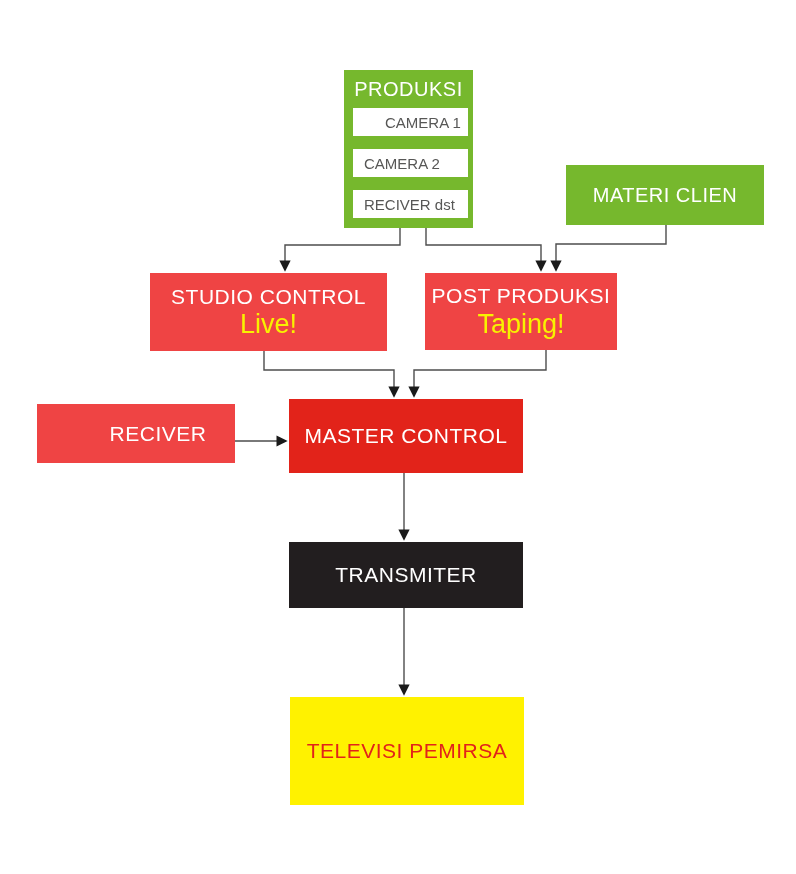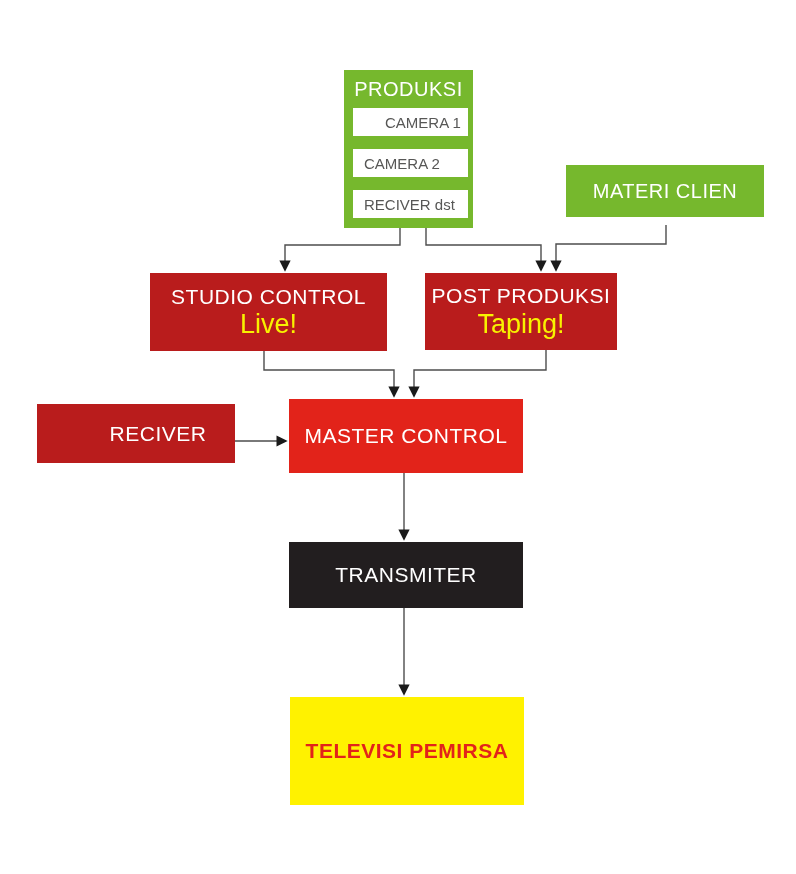--- a/index.html
+++ b/index.html
@@ -24,41 +24,40 @@
   .node {
     position: absolute;
     box-sizing: border-box;
     display: flex;
     flex-direction: column;
     align-items: center;
     justify-content: center;
     text-align: center;
   }
   .green  { background: #76b82d; }
-  .blue   { background: #b91c1c; }
+  .blue   { background: #ef4444; }
   .red    { background: #e2231a; }
   .black  { background: #221e1f; }
   .yellow { background: #fff200; }
 
   .label-white {
     color: #ffffff;
     font-size: 21px;
     letter-spacing: 0.5px;
     line-height: 1.2;
   }
   .label-yellow {
     color: #f8f200;
     font-size: 27px;
     line-height: 1.15;
   }
   .label-red {
     color: #e2231a;
     font-size: 21px;
     letter-spacing: 0.5px;
-    font-weight: bold;
   }
 
   
   .produksi-box {
     left: 344px; top: 70px;
     width: 129px; height: 158px;
     justify-content: flex-start;
   }
   .produksi-title {
     color: #ffffff;
@@ -77,21 +76,21 @@
     padding-left: 11px;
   }
   .camera-row span {
     color: #575756;
     font-size: 15px;
   }
   .camera-1   { top: 38px; padding-left: 32px; }
   .camera-2   { top: 79px; }
   .camera-dst { top: 120px; }
 
-  .materi-clien-box   { left: 566px; top: 165px; width: 198px; height: 52px; }
+  .materi-clien-box   { left: 566px; top: 165px; width: 198px; height: 60px; }
   .materi-clien-box .label-white { font-size: 20px; }
 
   .studio-control-box { left: 150px; top: 273px; width: 237px; height: 78px; }
   .post-produksi-box  { left: 425px; top: 273px; width: 192px; height: 77px; }
   .reciver-box        { left: 37px;  top: 404px; width: 198px; height: 59px; padding-left: 44px; }
   .master-control-box { left: 289px; top: 399px; width: 234px; height: 74px; }
   .transmiter-box     { left: 289px; top: 542px; width: 234px; height: 66px; }
   .televisi-box       { left: 290px; top: 697px; width: 234px; height: 108px; }
 </style>
 </head>

